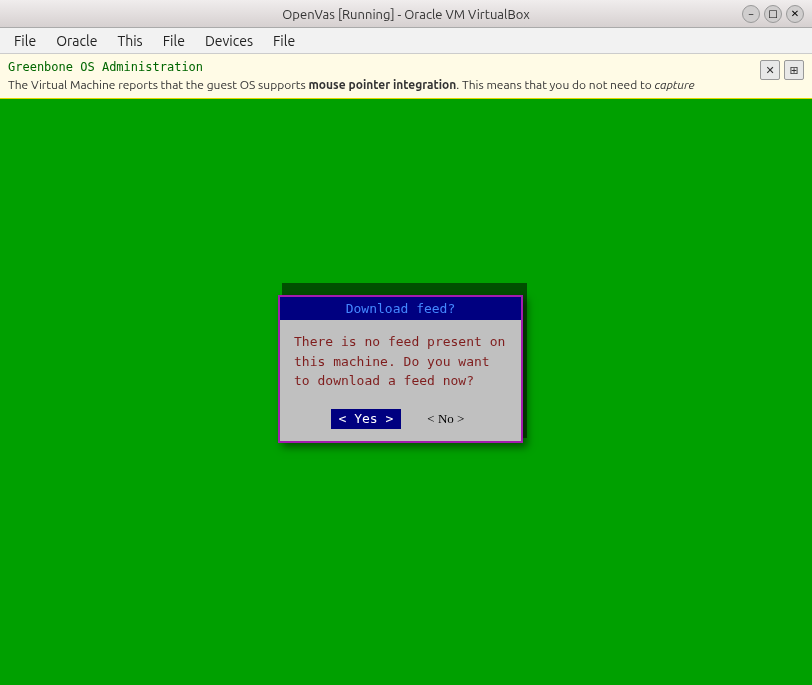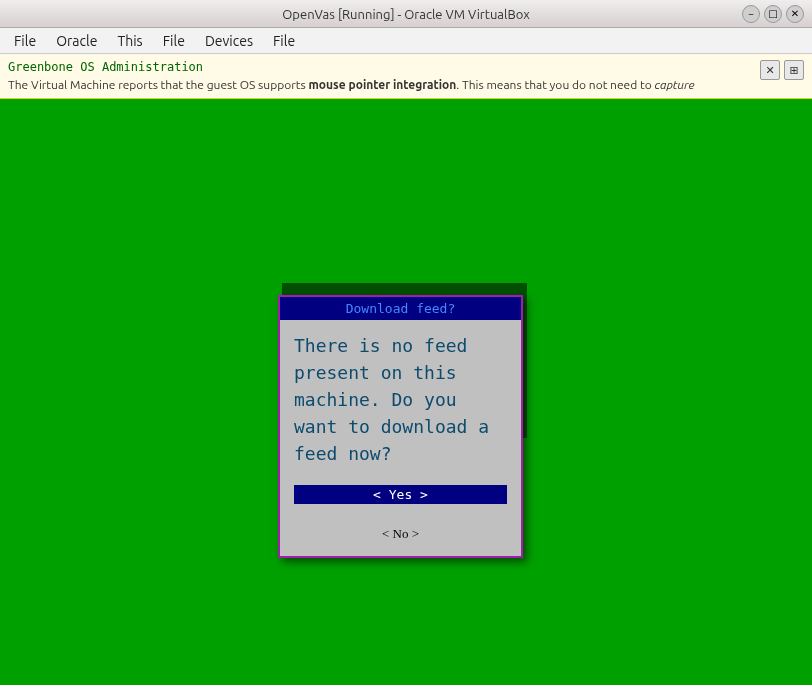--- a/index.html
+++ b/index.html
@@ -139,31 +139,30 @@
       font-family: monospace;
       font-size: 13px;
     }
     #dialog-titlebar span {
       color: #4488ff;
     }
     #dialog-body {
       background: #c0c0c0;
       padding: 12px 14px 10px 14px;
       font-family: monospace;
-      font-size: 18px;
-      color: #0c4a6e;
+      font-size: 13px;
+      color: #7f1d1d;
       line-height: 1.5;
     }
     #dialog-buttons {
       display: flex;
       justify-content: center;
       gap: 20px;
       padding: 8px 14px 12px 14px;
       background: #c0c0c0;
-      flex-direction: column;
     }
     .dialog-btn {
       font-family: monospace;
       font-size: 13px;
       color: #000;
       cursor: pointer;
       padding: 2px 6px;
       border: none;
       background: transparent;
     }

